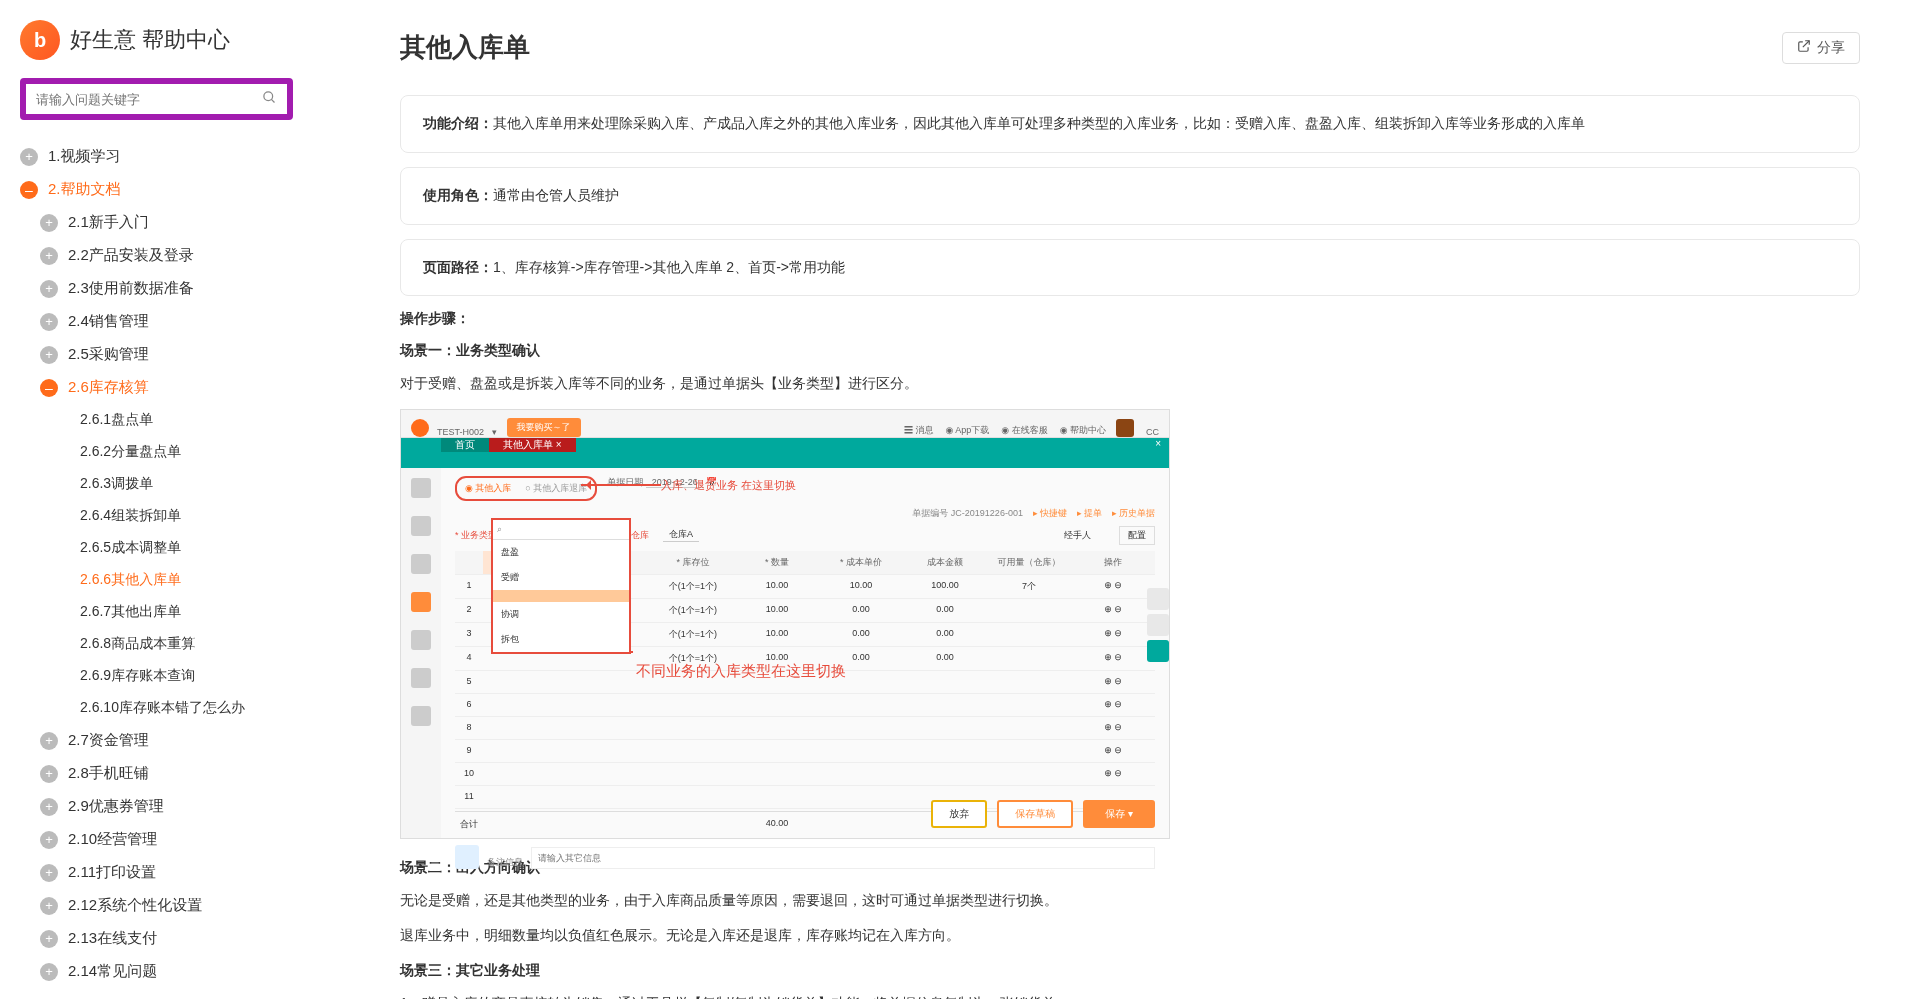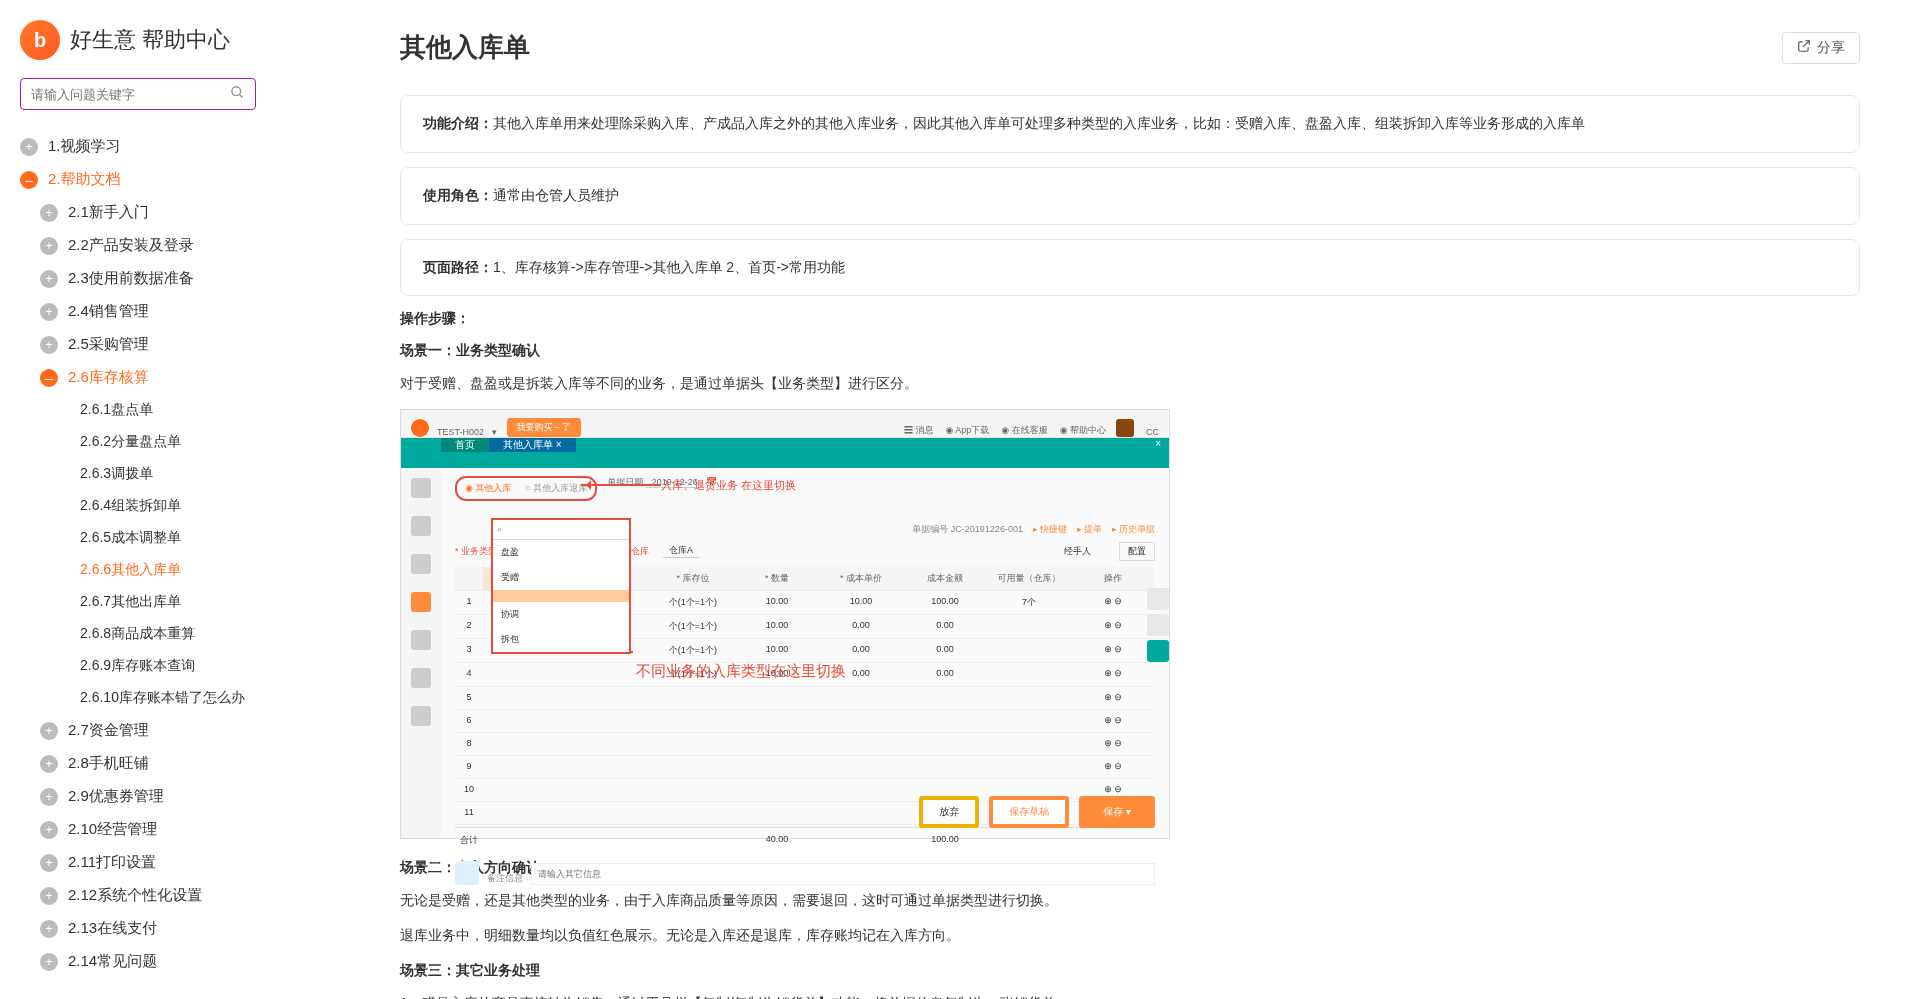--- a/index.html
+++ b/index.html
@@ -2,21 +2,21 @@
 <html><head>
 <meta charset="utf-8">
 <style>
 * { margin: 0; padding: 0; box-sizing: border-box; }
 body { font-family: "Microsoft YaHei", "PingFang SC", sans-serif; font-size: 14px; color: #333; background: #fff; }
 .container { display: flex; width: 1920px; height: 999px; }
 .sidebar { width: 300px; padding: 20px 0 20px 20px; border-right: 1px solid transparent; overflow-y: auto; }
 .logo-row { display: flex; align-items: center; gap: 10px; margin-bottom: 18px; }
 .logo-circle { width: 40px; height: 40px; border-radius: 50%; background: linear-gradient(135deg, #ff7a2d, #ff5722); display: flex; align-items: center; justify-content: center; color: #fff; font-weight: bold; font-size: 20px; }
 .logo-text { font-size: 22px; color: #333; }
-.search-row { display: flex; align-items: center; border: 1px solid #a21caf; border-radius: 4px; padding: 6px 10px; margin-bottom: 20px; width: 236px; }
+.search-row { display: flex; align-items: center; border: 6px solid #a21caf; border-radius: 4px; padding: 6px 10px; margin-bottom: 20px; width: 273px; }
 .search-input { flex: 1; border: none; outline: none; font-size: 13px; color: #999; background: transparent; }
 .search-icon { color: #888; }
 .nav { list-style: none; }
 .nav li { display: flex; align-items: center; padding: 7px 0; font-size: 15px; cursor: pointer; }
 .nav .plus-icon { width: 18px; height: 18px; border-radius: 50%; background: #bbb; color: #fff; display: inline-flex; align-items: center; justify-content: center; font-size: 13px; margin-right: 10px; line-height: 1; }
 .nav .minus-icon { width: 18px; height: 18px; border-radius: 50%; background: #ff6b1a; color: #fff; display: inline-flex; align-items: center; justify-content: center; font-size: 14px; margin-right: 10px; line-height: 1; }
 .nav .level1 { padding-left: 0; }
 .nav .level2 { padding-left: 20px; }
 .nav .level3 { padding-left: 60px; font-size: 14px; }
 .nav .active { color: #ff6b1a; }
@@ -32,26 +32,26 @@
 .para { font-size: 14px; line-height: 1.9; margin-bottom: 8px; }
 .screenshot-placeholder { width: 770px; height: 430px; border: 1px solid #ddd; background: #fafafa; margin: 12px 0 20px 0; position: relative; font-size: 10px; }
 .sp-top { height: 28px; background: #f5f5f5; border-bottom: 1px solid #e0e0e0; display: flex; align-items: flex-end; padding: 0 10px; font-size: 9px; color: #666; }
 .sp-top .logo-s { width: 18px; height: 18px; border-radius: 50%; background: #ff6b1a; margin-right: 8px; }
 .sp-top .spacer { flex: 1; }
 .sp-top .orange-btn { background: #ff8c3a; color: #fff; padding: 3px 10px; border-radius: 3px; margin-left: 10px; font-size: 9px; }
 .sp-top .top-link { margin-left: 12px; color: #666; }
 .sp-top .avatar-s { width: 18px; height: 18px; border-radius: 3px; background: #8B4513; margin-left: 10px; }
 .sp-tabs { height: 30px; background: #00a99d; display: flex; align-items: flex-start; padding-left: 40px; }
 .sp-tab { padding: 0 14px; display: flex; align-items: center; color: #fff; font-size: 10px; background: #00897b; }
-.sp-tab.active { background: #0369a1; }
+.sp-tab.active { background: #b91c1c; }
 .sp-sidebar { position: absolute; left: 0; top: 58px; width: 40px; bottom: 0; background: #f5f5f5; display: flex; flex-direction: column; align-items: center; padding-top: 10px; gap: 18px; }
 .sp-sidebar .sp-icon { width: 20px; height: 20px; border-radius: 3px; background: #ccc; }
 .sp-sidebar .sp-icon.active-o { background: #ff8c3a; }
 .sp-body { position: absolute; left: 40px; top: 58px; right: 0; bottom: 0; padding: 8px 14px; }
-.sp-row1 { border: 2px solid #e74c3c; border-radius: 11px; padding: 4px 8px; display: inline-flex; align-items: center; gap: 14px; font-size: 9px; margin-bottom: 22px; }
+.sp-row1 { border: 2px solid #e74c3c; border-radius: 11px; padding: 4px 8px; display: inline-flex; align-items: center; gap: 14px; font-size: 9px; margin-bottom: 6px; }
 .sp-row1 .radio-o { color: #ff6b1a; }
 .sp-annot1 { position: absolute; left: 220px; top: 10px; color: #e74c3c; font-size: 11px; }
 .sp-arrow1 { position: absolute; left: 130px; top: 10px; width: 90px; height: 12px; }
 .sp-arrow1::before { content: ""; position: absolute; right: 0; top: 6px; width: 80px; border-top: 2px solid #e74c3c; }
 .sp-arrow1::after { content: ""; position: absolute; left: 10px; top: 2px; border: 5px solid transparent; border-right-color: #e74c3c; }
 .sp-row-meta { display: flex; justify-content: flex-end; gap: 10px; font-size: 9px; color: #888; margin-bottom: 6px; align-items: center; }
 .sp-row2 { display: flex; gap: 14px; font-size: 9px; margin-bottom: 6px; align-items: center; }
 .sp-dropdown { border: 2px solid #e74c3c; width: 140px; position: absolute; left: 50px; top: 50px; background: #fff; z-index: 2; }
 .sp-dropdown .dd-top { border-bottom: 1px solid #ddd; padding: 4px; font-size: 9px; color: #888; }
 .sp-dropdown .dd-item { padding: 6px 8px; font-size: 9px; }
@@ -64,21 +64,21 @@
 .sp-table .th { background: #f5f5f5; color: #666; }
 .sp-table .th div, .sp-table .tr div { flex: 1; padding: 5px 4px; text-align: center; }
 .sp-table .th div:first-child, .sp-table .tr div:first-child { flex: 0 0 28px; }
 .sp-table .tr.empty div { height: 22px; }
 .sp-totals { display: flex; font-size: 9px; border-top: 1px solid #ddd; padding: 6px 0; margin-top: 2px; }
 .sp-totals div { flex: 1; text-align: center; }
 .sp-note { margin-top: 8px; display: flex; align-items: flex-end; gap: 8px; }
 .sp-note .note-icon { width: 24px; height: 24px; background: #e0f0ff; border-radius: 3px; }
 .sp-note .note-input { flex: 1; border: 1px solid #eee; height: 22px; padding: 0 6px; font-size: 9px; color: #bbb; }
 .sp-footer { position: absolute; bottom: 10px; right: 14px; display: flex; gap: 10px; }
-.sp-footer .btn { padding: 5px 16px; border: 4px solid #eab308; border-radius: 3px; font-size: 10px; background: #fff; }
+.sp-footer .btn { padding: 5px 16px; border: 2px solid #eab308; border-radius: 3px; font-size: 10px; background: #fff; }
 .sp-footer .btn.orange-o { border-color: #ff8c3a; color: #ff8c3a; }
 .sp-footer .btn.orange-f { background: #ff8c3a; color: #fff; border-color: #ff8c3a; padding: 5px 20px; }
 .sp-right-badge { position: absolute; right: 0; top: 120px; width: 22px; display: flex; flex-direction: column; gap: 4px; }
 .sp-right-badge div { width: 22px; height: 22px; background: #e8e8e8; border-radius: 3px; }
 .sp-right-badge div.teal { background: #00a99d; }
 </style>
 </head>
 <body>
 
 <div class="container">

